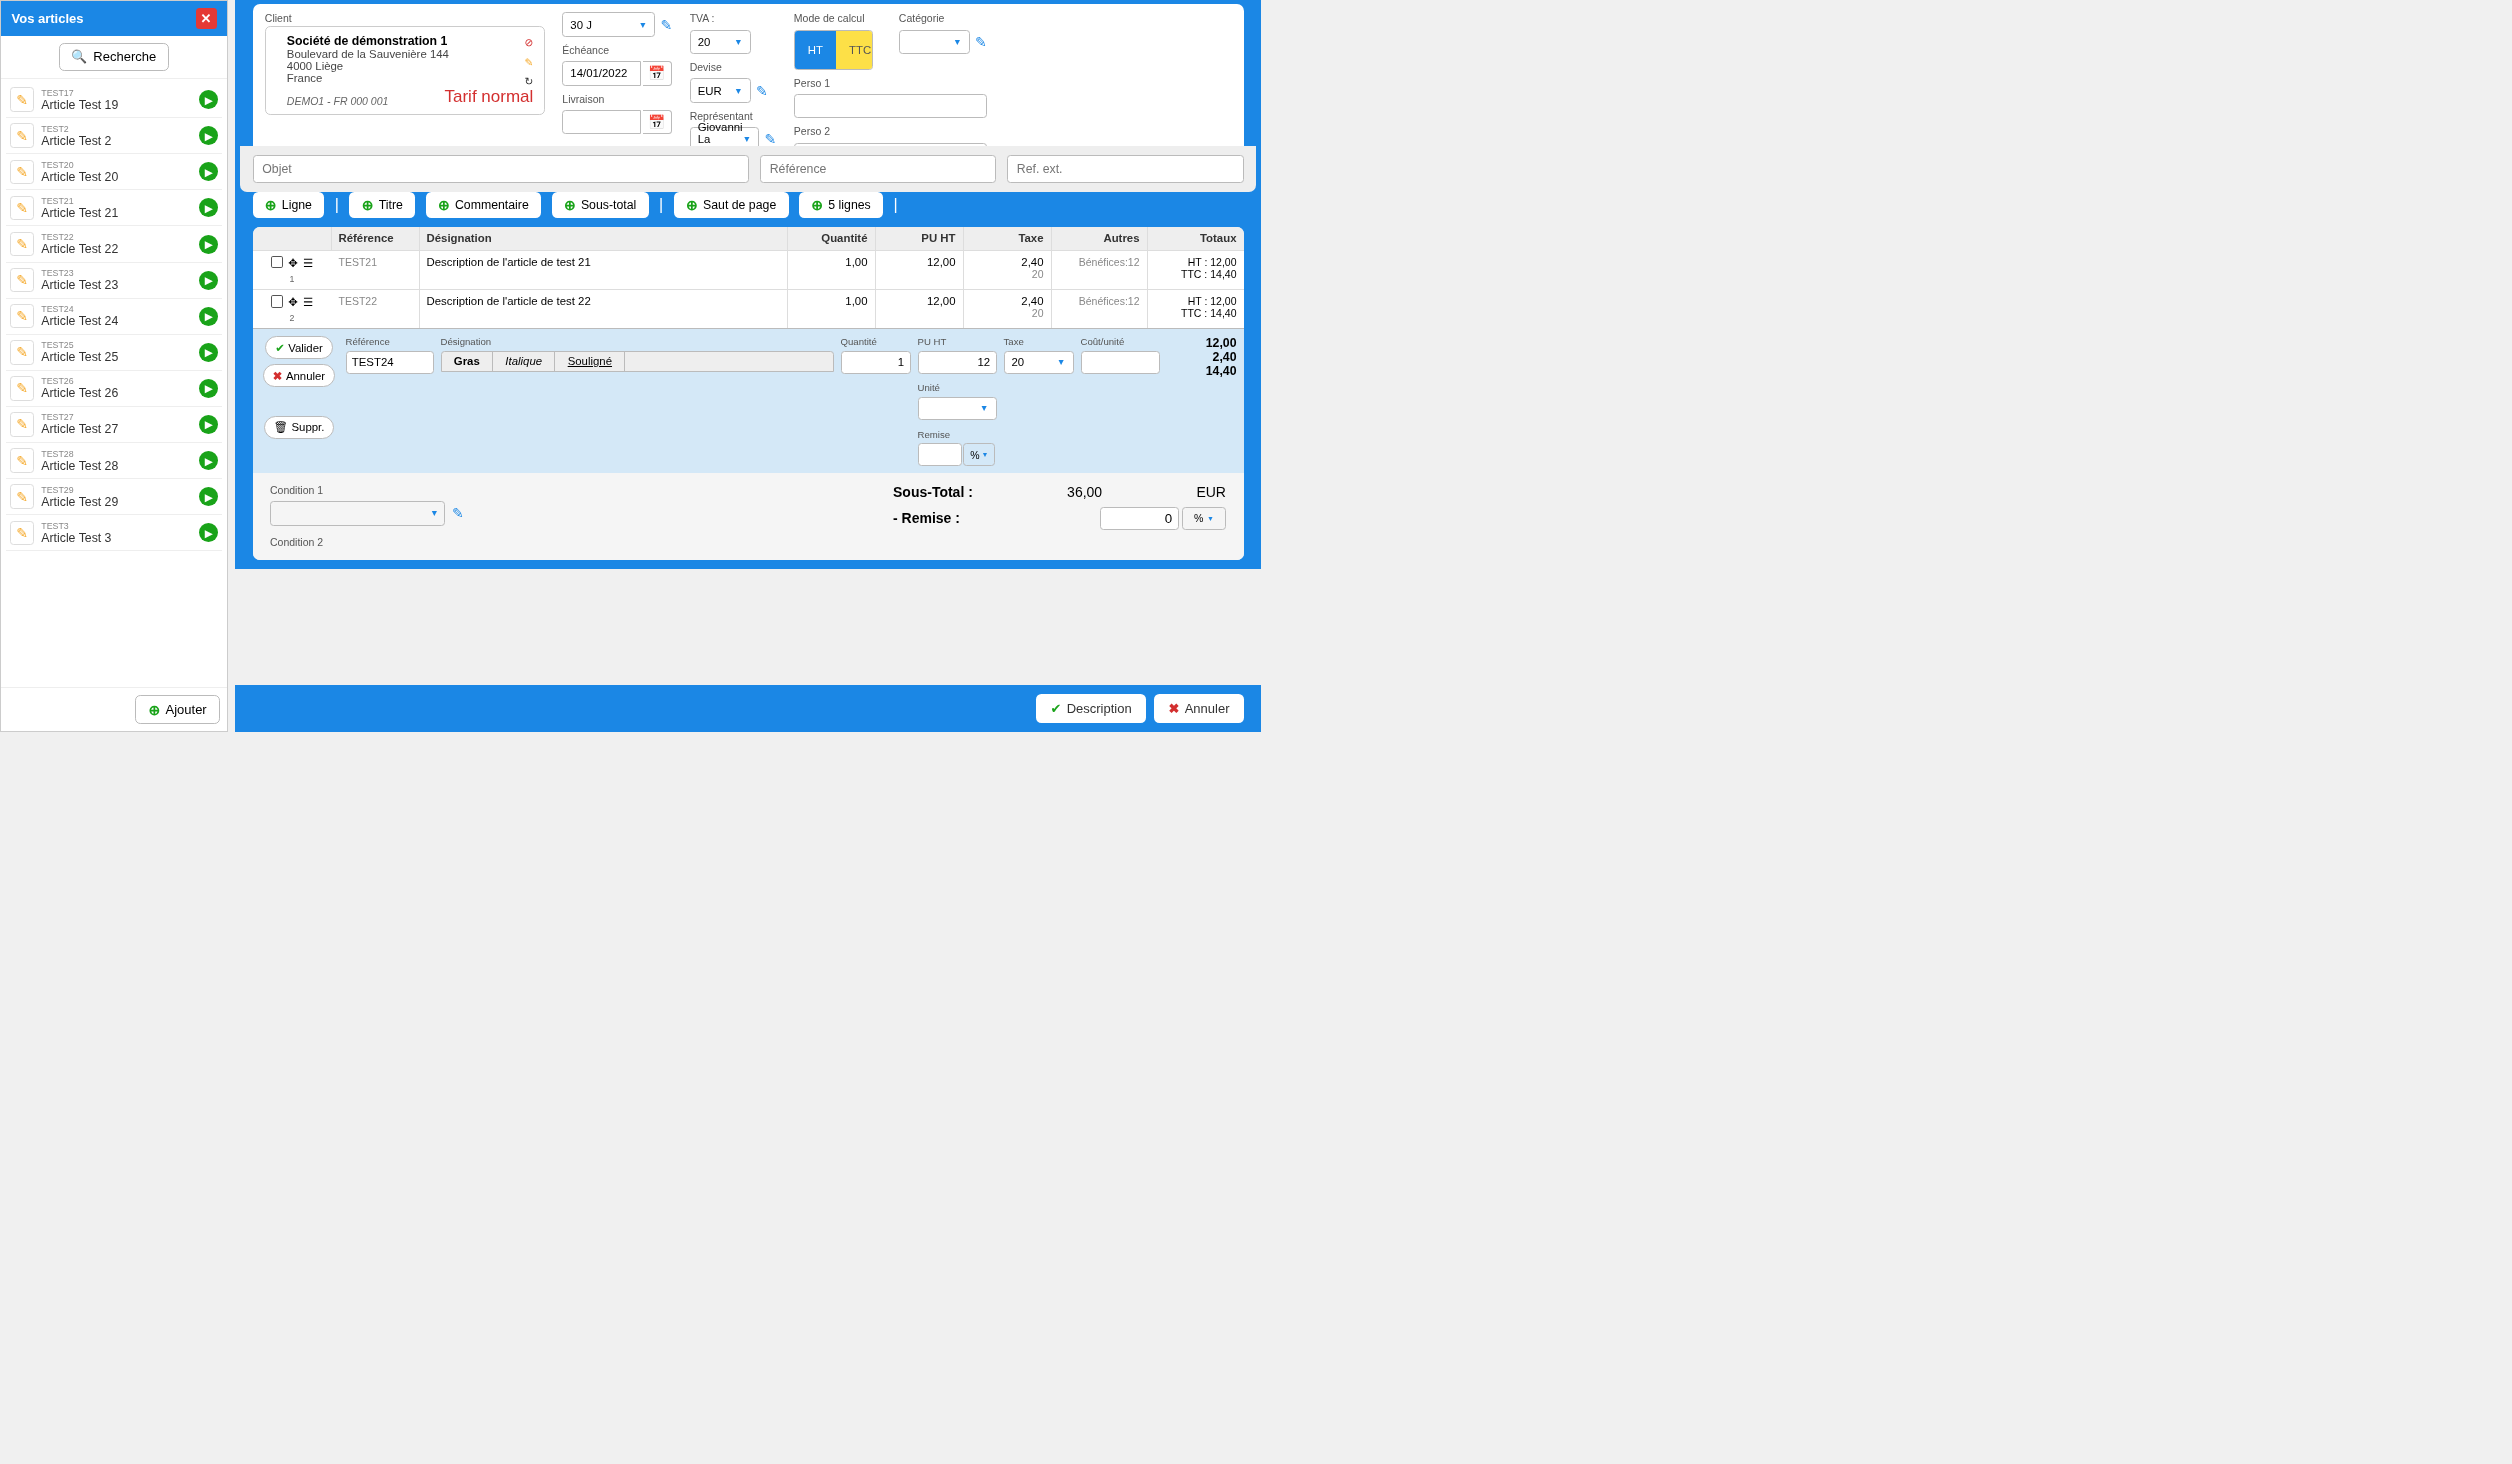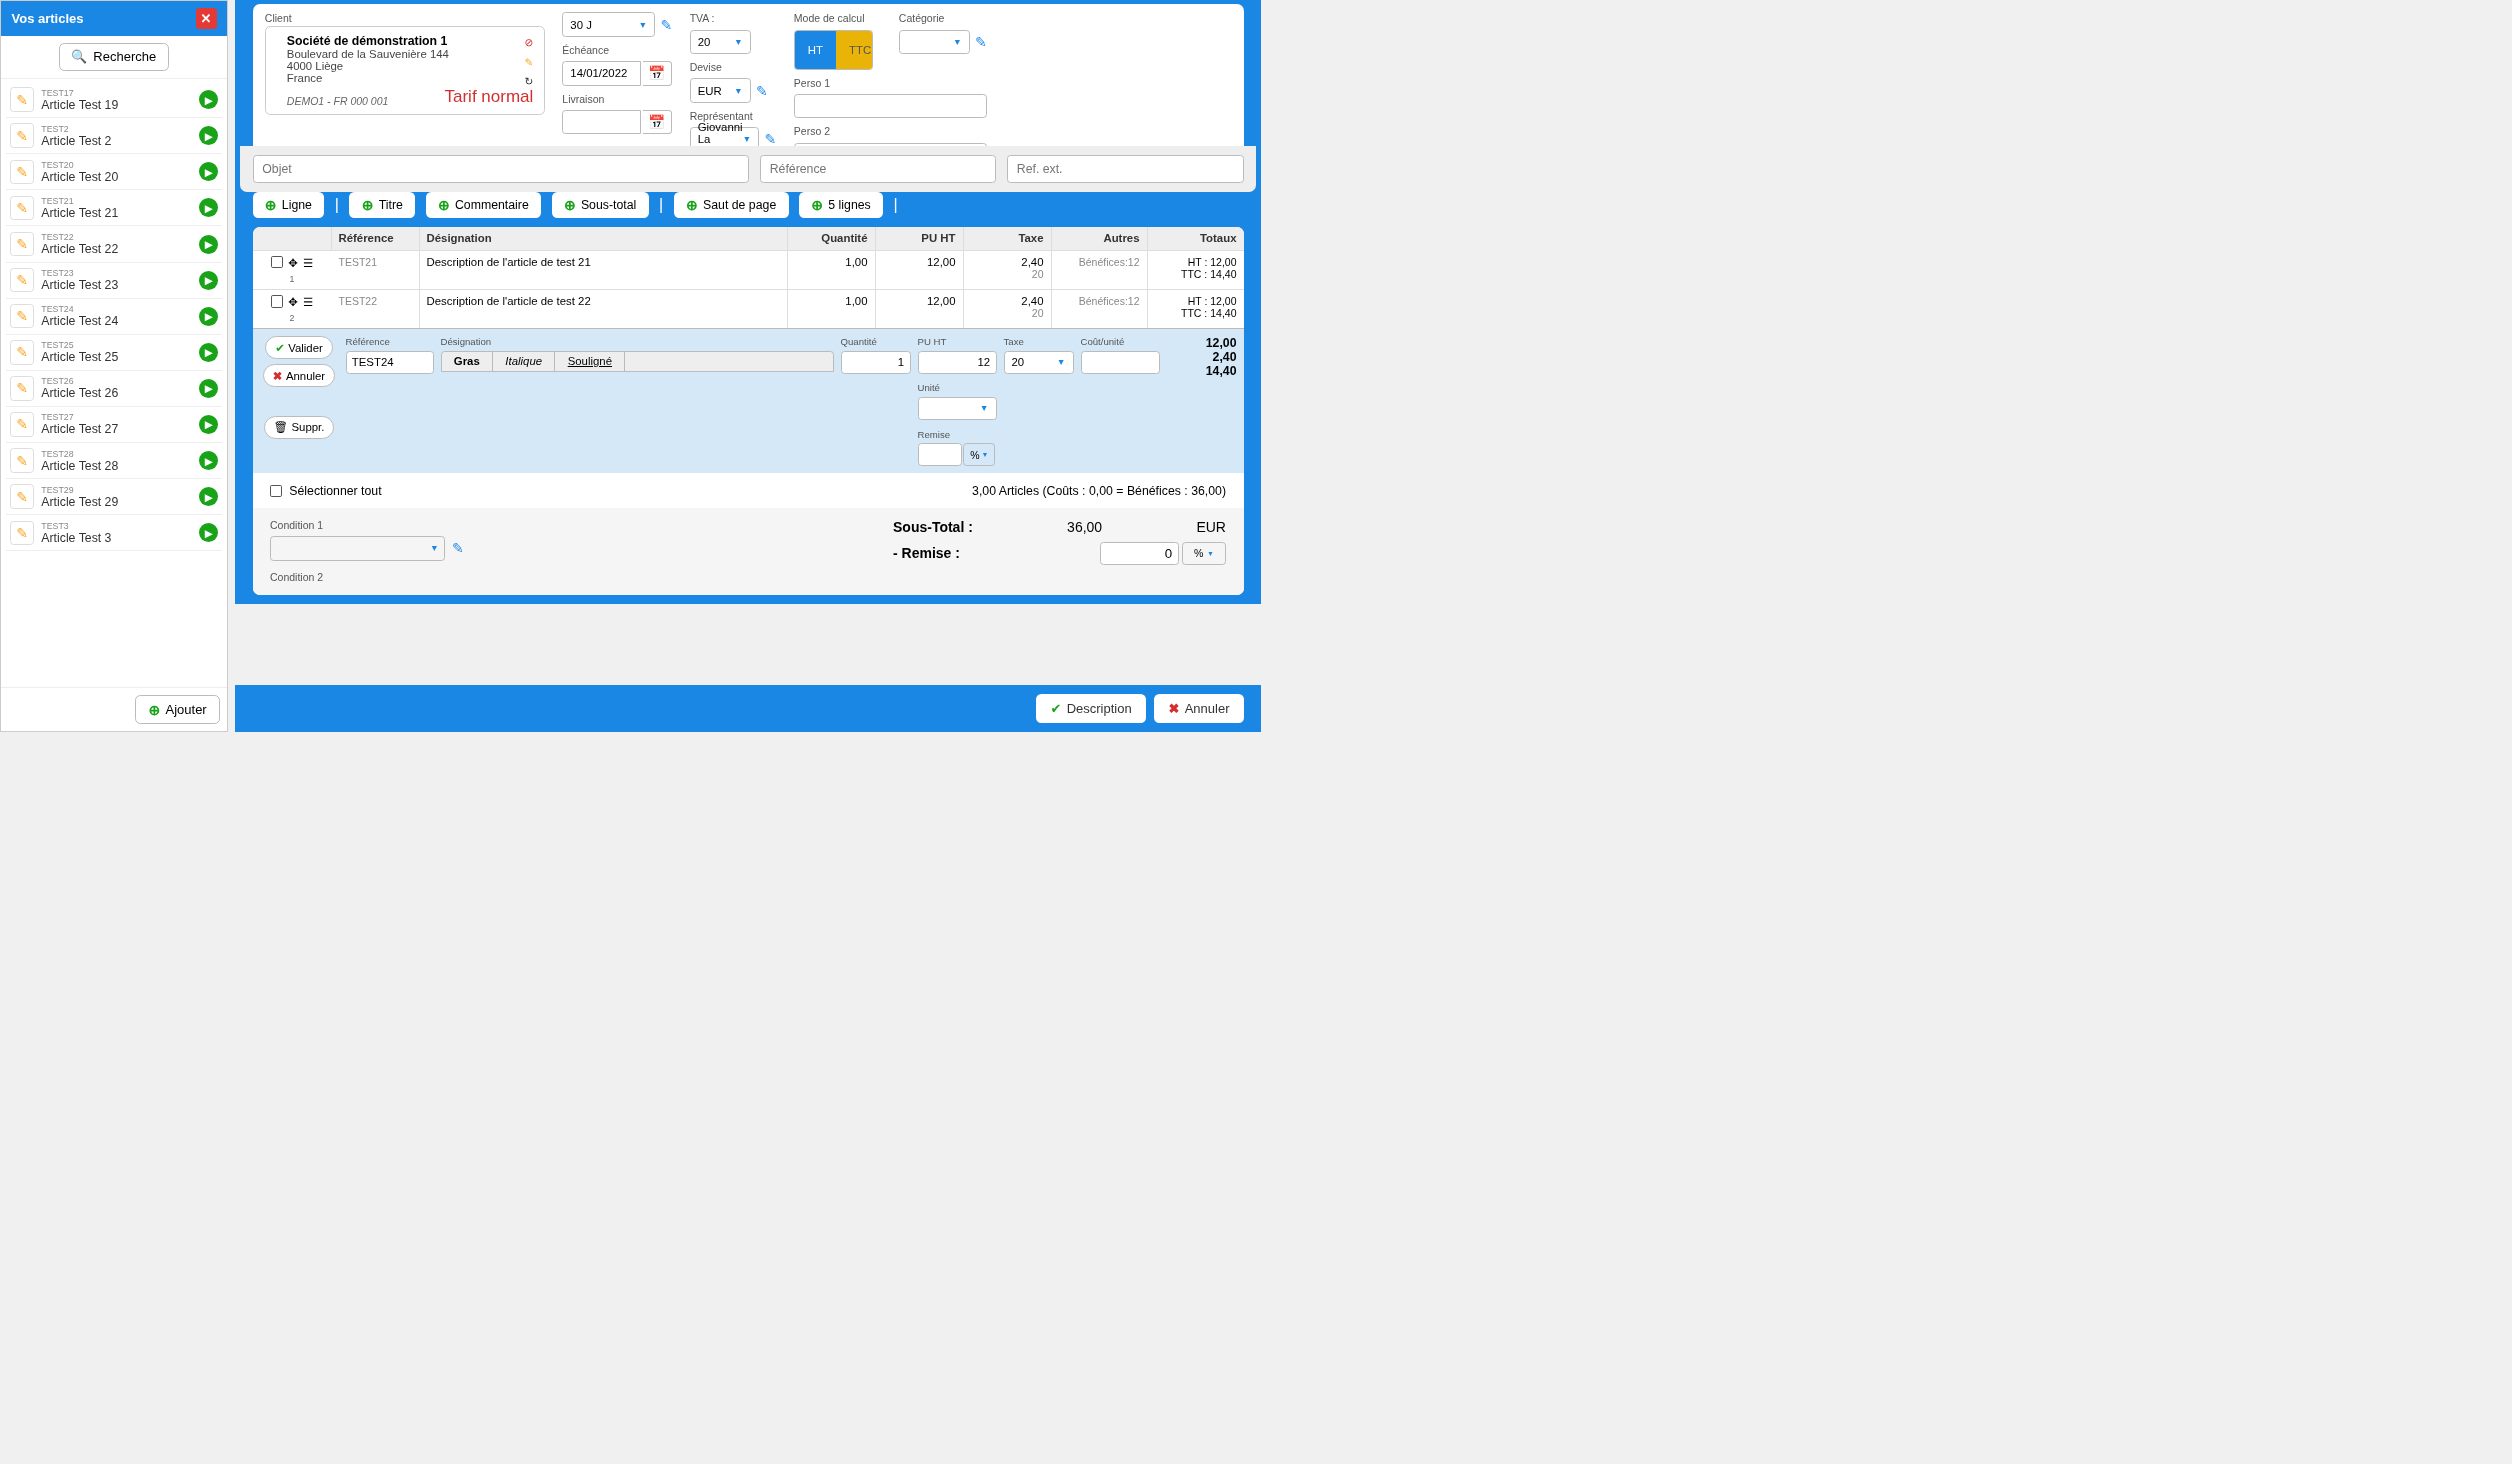--- a/index.html
+++ b/index.html
@@ -43,21 +43,21 @@
 .select-box, .input-box { border: 0.9px solid #bbb; border-radius: 3.5px; padding: 3.5px 7px; font-size: 11.4px; background: #fff; height: 24.5px; display: flex; align-items: center; justify-content: space-between; }
 .date-box { display: flex; align-items: center; gap: 1.8px; }
 .date-input { border: 0.9px solid #bbb; border-radius: 3.5px 0 0 3.5px; padding: 3.5px 7px; font-size: 11.4px; width: 79px; height: 24.5px; }
 .cal-btn { border: 0.9px solid #bbb; border-left: none; border-radius: 0 3.5px 3.5px 0; padding: 3.5px 5.3px; height: 24.5px; display: flex; align-items: center; cursor: pointer; }
 .chevron { color: #1b87e5; font-size: 8.8px; }
 .pencil-icon { color: #1b87e5; cursor: pointer; }
 
 .toggle-group { display: flex; border: 0.9px solid #bbb; border-radius: 3.5px; overflow: hidden; width: 79px; }
 .toggle-btn { flex: 1; text-align: center; padding: 13px; font-size: 11.4px; cursor: pointer; }
 .toggle-active { background: #1b87e5; color: #fff; }
-.toggle-inactive { background: #eab308; color: #555; }
+.toggle-inactive { background: #fde047; color: #555; }
 
 .gray-row { background: #eee; margin: 21px -12.3px -8.8px -12.3px; padding: 8.8px 12.3px; display: flex; gap: 10.5px; border-radius: 0 0 7px 7px; }
 .wide-input { border: 0.9px solid #bbb; border-radius: 3.5px; padding: 5.3px 8.8px; font-size: 12.3px; flex: 1; height: 28px; }
 
 
 .toolbar { display: flex; gap: 10.5px; align-items: center; padding: 8.8px 0; }
 .tool-btn { background: #fff; border-radius: 5.3px; padding: 5.3px 12.3px; font-size: 12.3px; display: flex; align-items: center; gap: 5.3px; cursor: pointer; border: none; }
 .sep { color: #fff; font-size: 16px; }
 
 
@@ -506,27 +506,20 @@
           <div class="edit-label">Coût/unité</div>
           <input class="edit-input" style="">
         </div>
         <div class="edit-totals">
           <div>12,00</div>
           <div>2,40</div>
           <div>14,40</div>
         </div>
       </div>
 
-      <div class="summary">
-        <div class="summary-left">
-          <div class="checkbox"></div>
-          <span>Sélectionner tout</span>
-        </div>
-        <div>3,00 Articles (Coûts : 0,00 = Bénéfices : 36,00)</div>
-      </div>
 
       <div class="conditions">
         <div class="cond-left">
           <div class="label" style="margin-bottom:5.3px;">Condition 1</div>
           <div style="display:flex;gap:7px;align-items:center;">
             <div class="cond-select">
                 <span class="chevron">▼</span>
               </div>
             <span class="pencil-icon">✎</span>
           </div>

